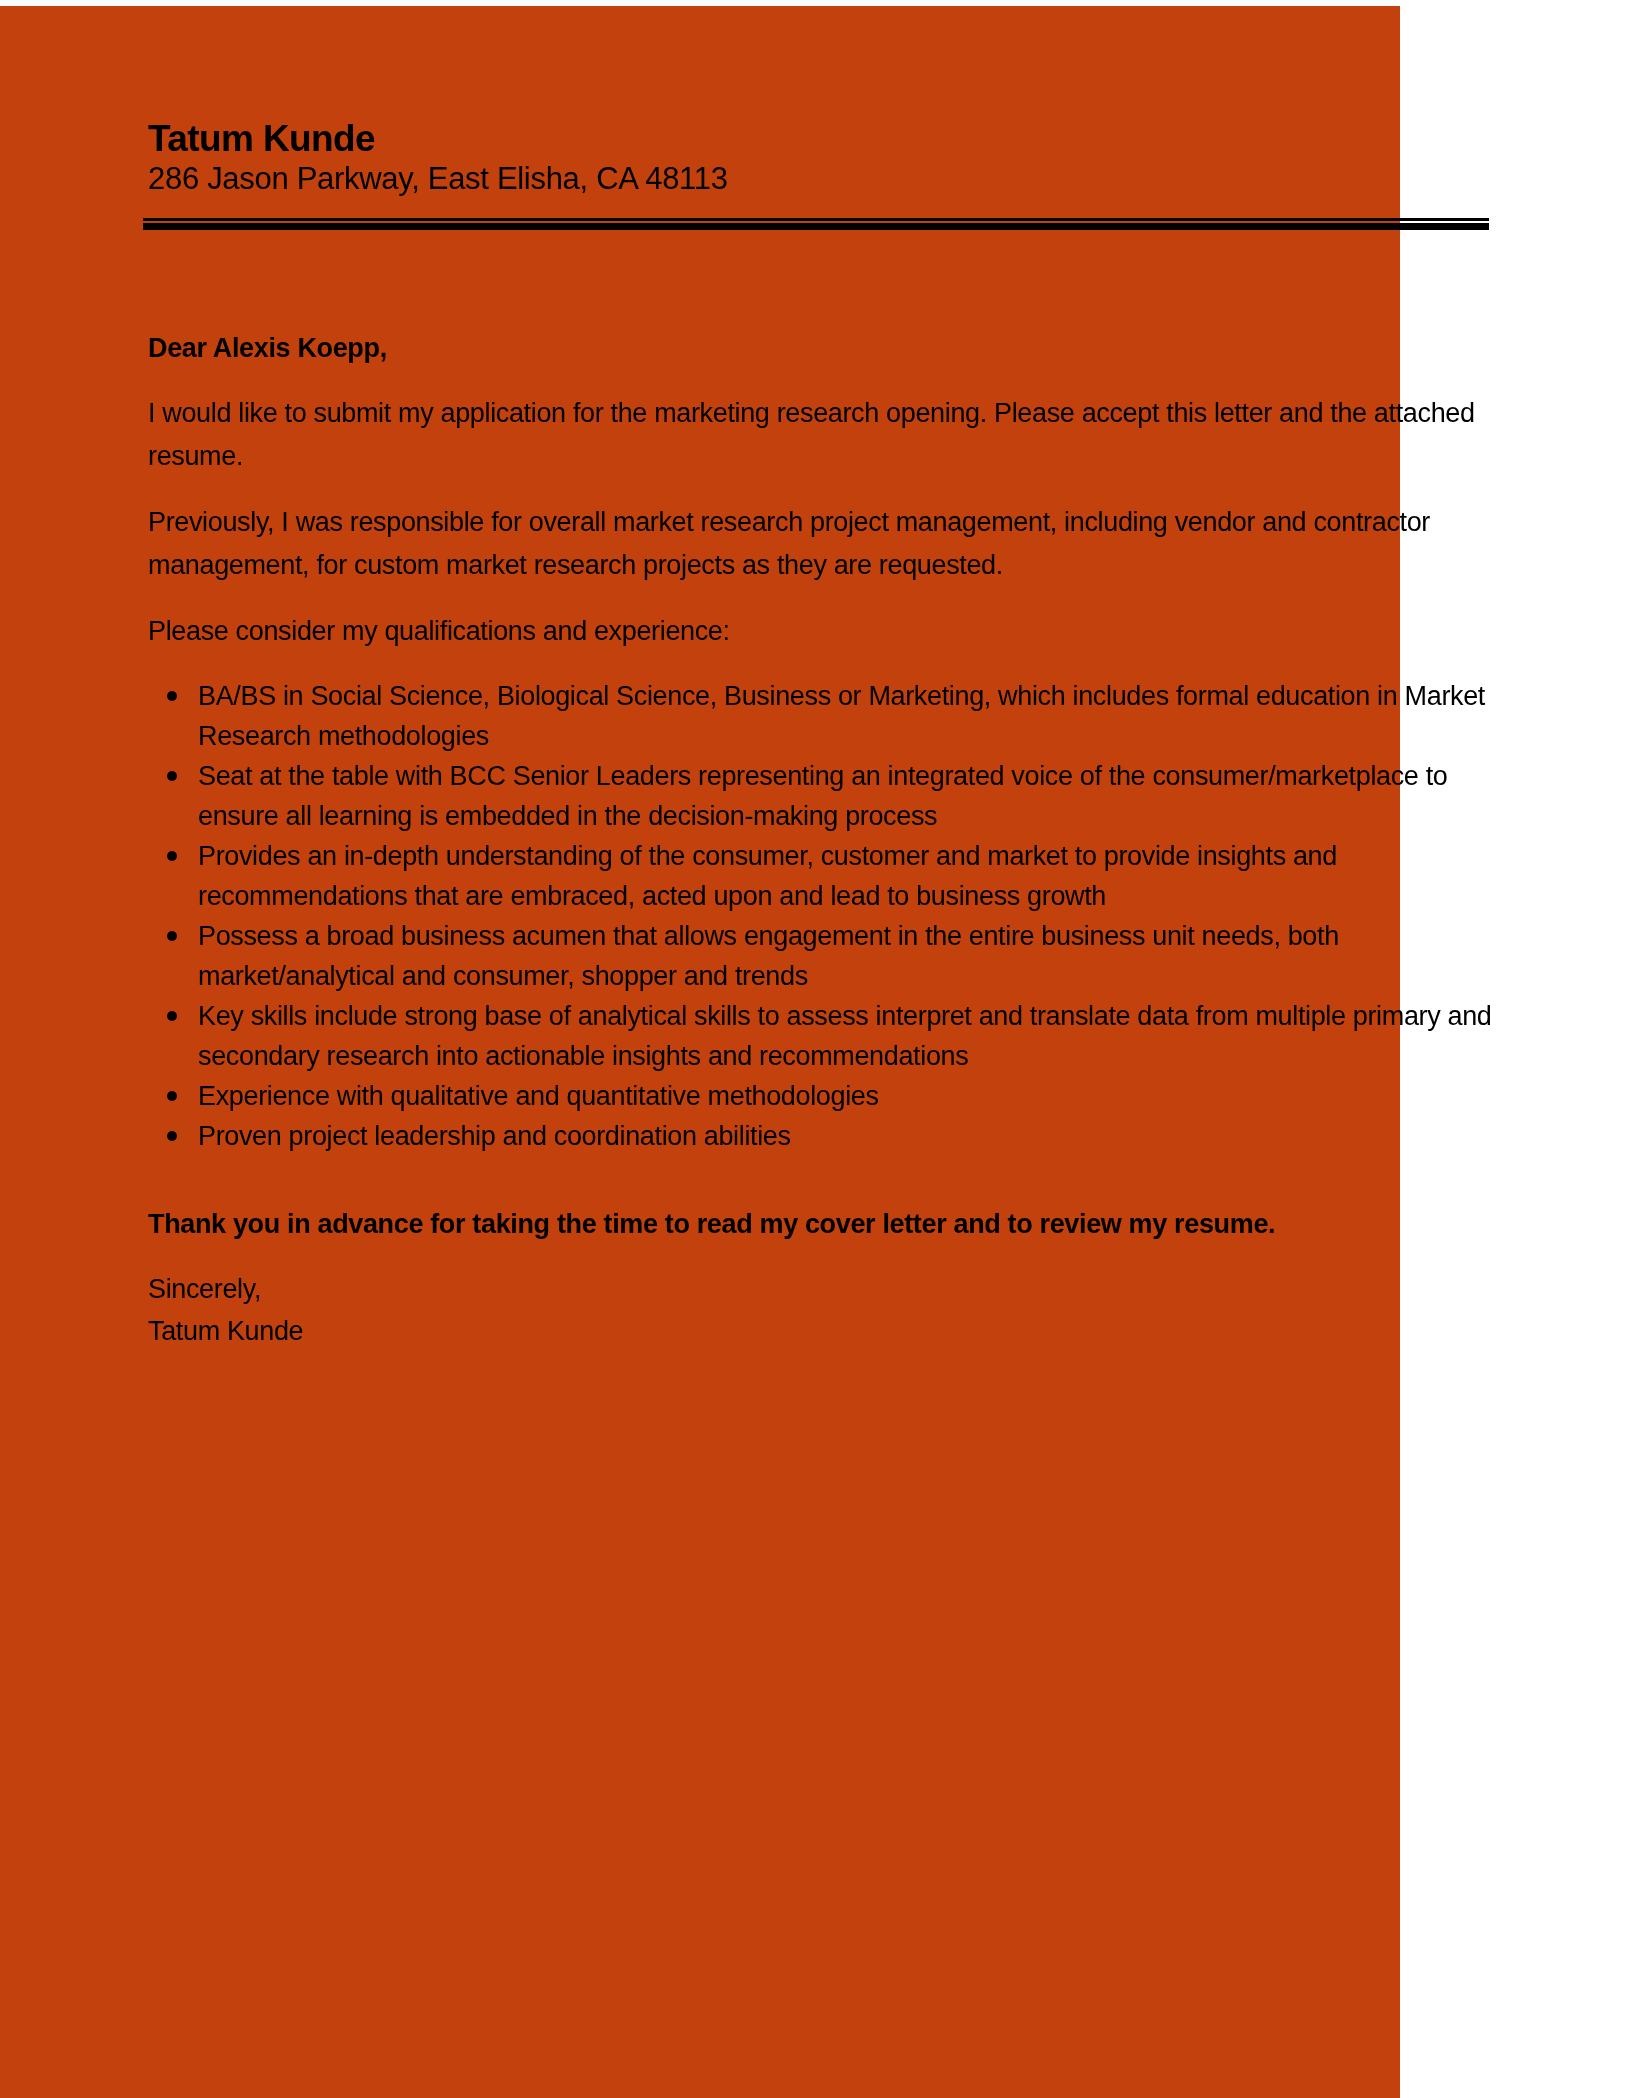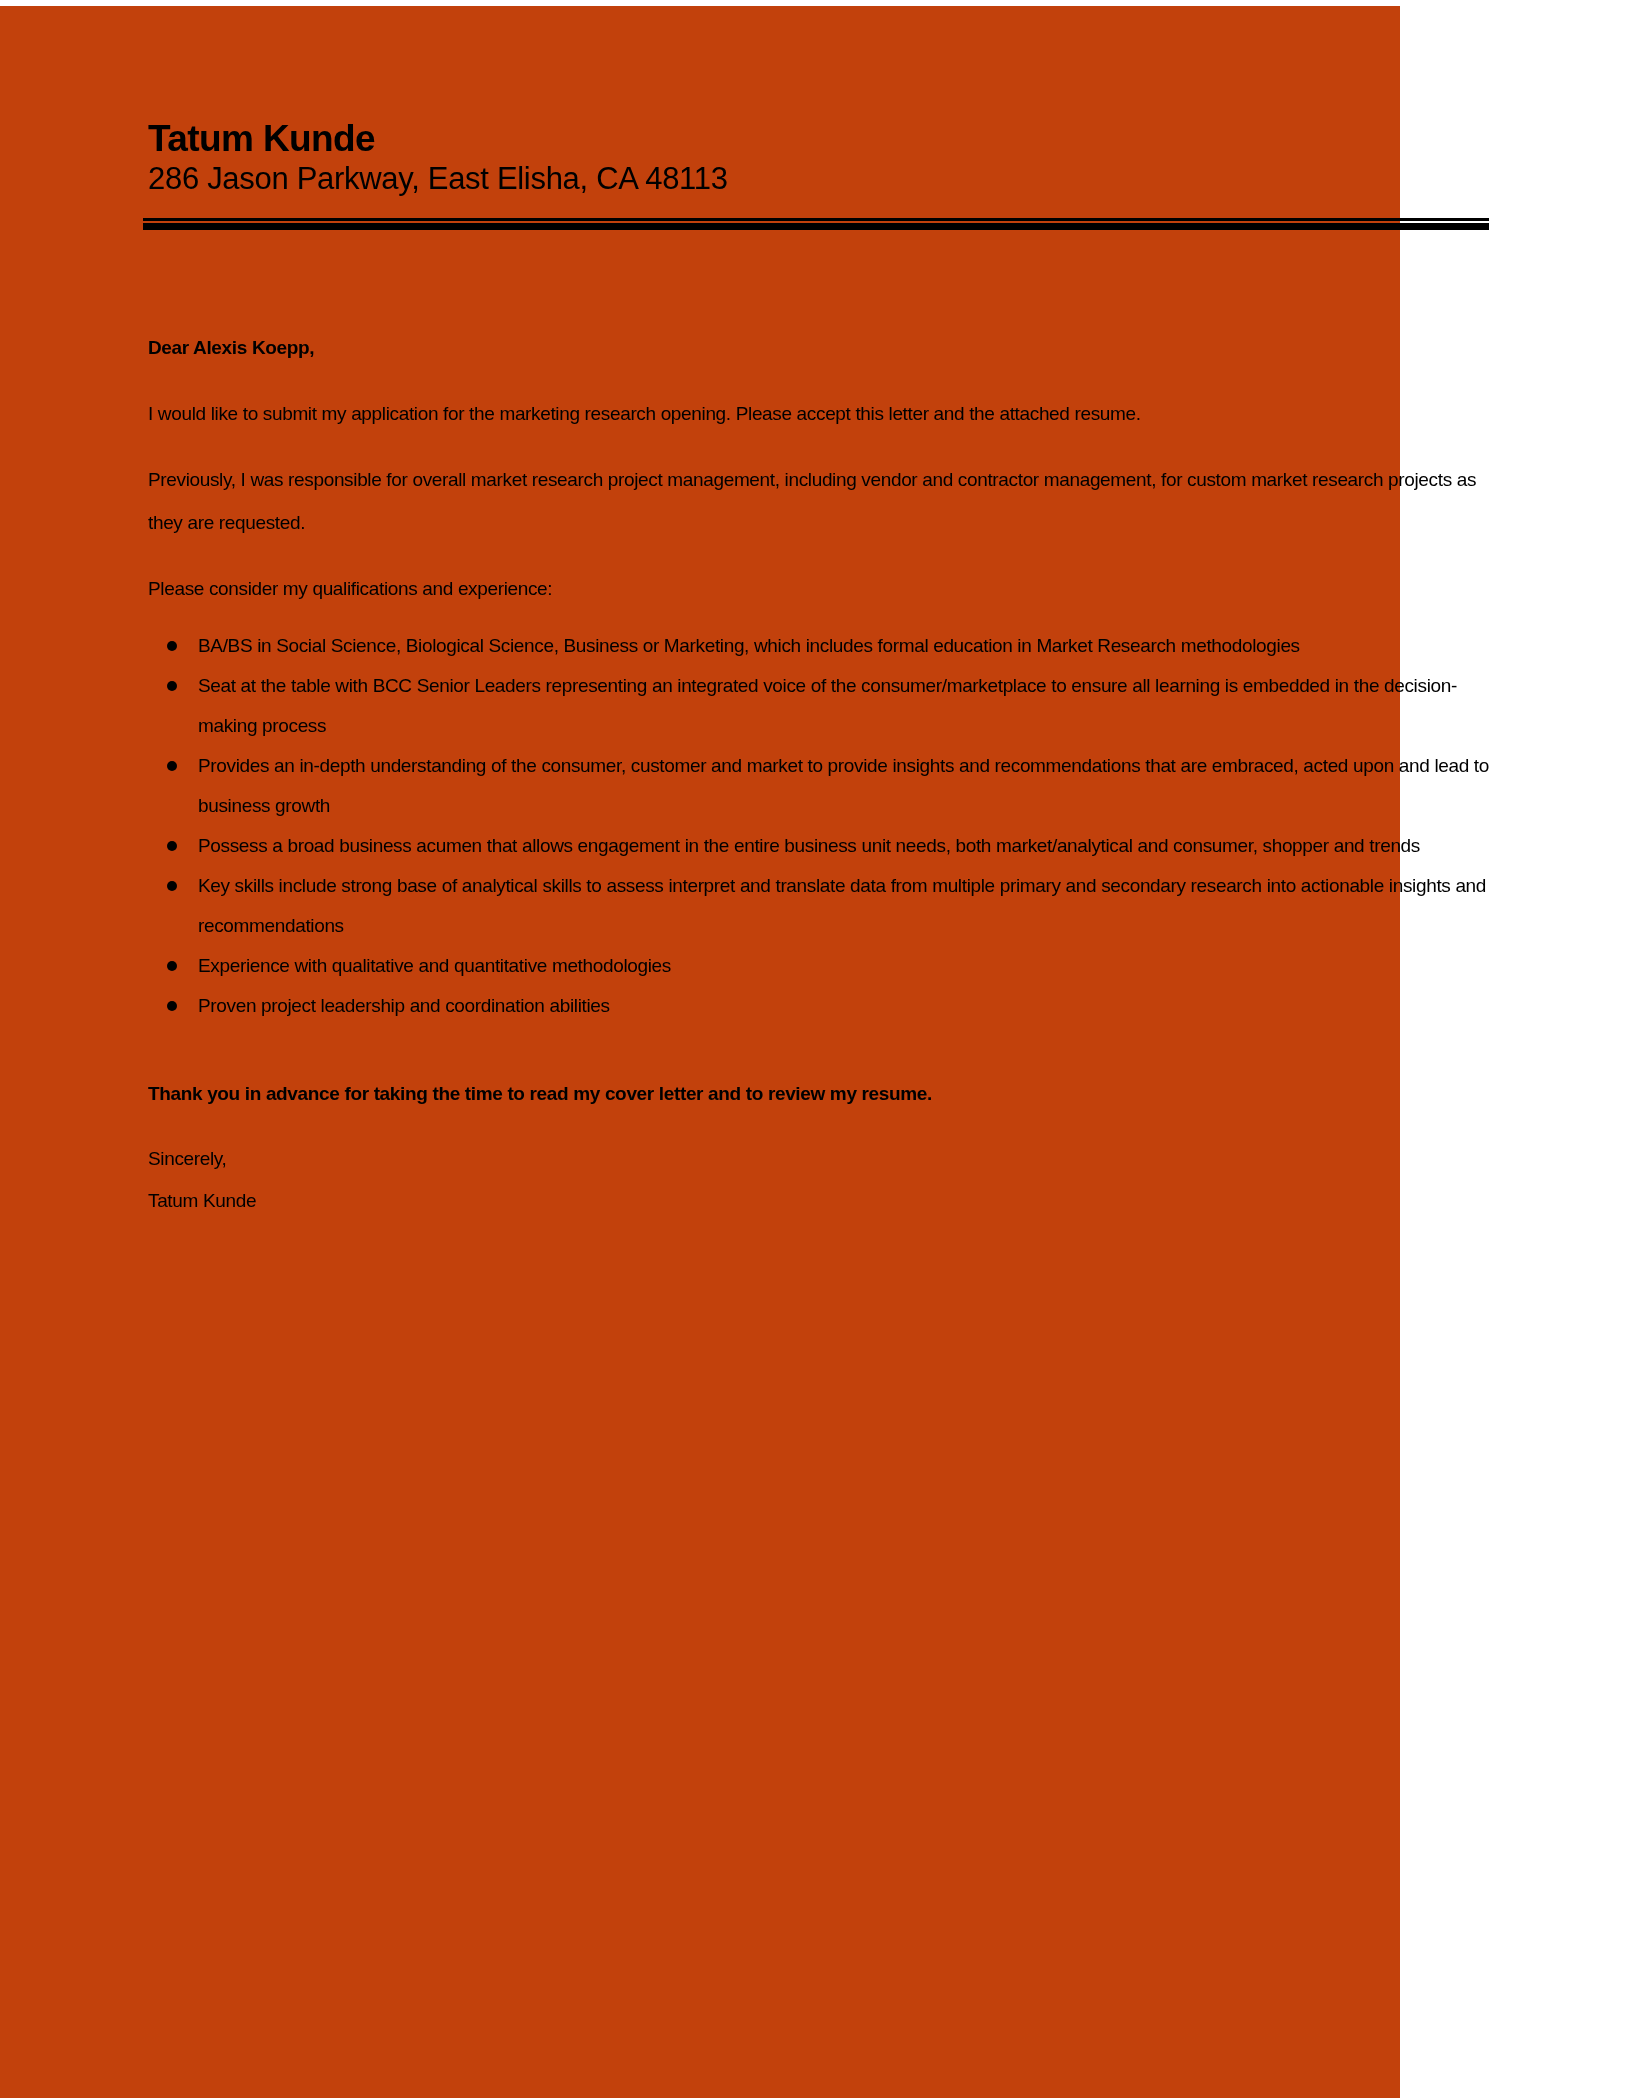--- a/index.html
+++ b/index.html
@@ -4,21 +4,21 @@
 <style>
   html, body { margin:0; padding:0; background:#ffffff; }
   body { width:1632px; height:2098px; position:relative; color:#000; font-family:"Liberation Sans", sans-serif; }
   .page { position:absolute; left:0; top:6px; width:1400px; height:2098px; background:#c2410c; }
   .header { position:absolute; left:148px; top:110px; }
   .name { font-size:37px; font-weight:bold; letter-spacing:-0.6px; line-height:46px; margin:0; }
   .address { font-size:31px; letter-spacing:-0.3px; line-height:34px; margin:0; }
   .rule { position:absolute; left:143px; width:1346px; }
   .rule-thin { top:212px; height:3px; background:#000; }
   .rule-thick { top:217px; height:7px; background:#000; }
-  .body { position:absolute; left:148px; top:322px; width:1345px; font-size:19px; letter-spacing:-0.35px; }
+  .body { position:absolute; left:148px; top:322px; width:1345px; font-size:27px; letter-spacing:-0.35px; }
   .salutation { font-weight:bold; line-height:40px; margin:0 0 24px 0; }
   .para { line-height:43px; margin:0 0 23px 0; }
   .list { list-style:none; padding:0; margin:2px 0 0 0; }
   .list li { position:relative; padding-left:50px; line-height:40px; }
   .bullet { position:absolute; left:19px; top:15px; width:10px; height:10px; border-radius:50%; background:#000; }
   .closing { font-weight:bold; line-height:40px; margin:48px 0 24px 0; }
   .signoff { line-height:42px; margin:0; }
 </style>
 </head>
 <body>
@@ -28,21 +28,21 @@
     <p class="name">Tatum Kunde</p>
     <p class="address">286 Jason Parkway, East Elisha, CA 48113</p>
   </div>
   <div class="rule rule-thin"></div>
   <div class="rule rule-thick"></div>
 
   <div class="body">
     <p class="salutation">Dear Alexis Koepp,</p>
     <p class="para">I would like to submit my application for the marketing research opening. Please accept this letter and the attached resume.</p>
     <p class="para">Previously, I was responsible for overall market research project management, including vendor and contractor management, for custom market research projects as they are requested.</p>
-    <p class="para" style="margin-bottom:16px;">Please consider my qualifications and experience:</p>
+    <p class="para" style="margin-bottom:23px;">Please consider my qualifications and experience:</p>
 
     <ul class="list">
       <li><span class="bullet"></span><span>BA/BS in Social Science, Biological Science, Business or Marketing, which includes formal education in Market Research methodologies</span></li>
       <li><span class="bullet"></span><span>Seat at the table with BCC Senior Leaders representing an integrated voice of the consumer/marketplace to ensure all learning is embedded in the decision-making process</span></li>
       <li><span class="bullet"></span><span>Provides an in-depth understanding of the consumer, customer and market to provide insights and recommendations that are embraced, acted upon and lead to business growth</span></li>
       <li><span class="bullet"></span><span>Possess a broad business acumen that allows engagement in the entire business unit needs, both market/analytical and consumer, shopper and trends</span></li>
       <li><span class="bullet"></span><span>Key skills include strong base of analytical skills to assess interpret and translate data from multiple primary and secondary research into actionable insights and recommendations</span></li>
       <li><span class="bullet"></span><span>Experience with qualitative and quantitative methodologies</span></li>
       <li><span class="bullet"></span><span>Proven project leadership and coordination abilities</span></li>
     </ul>

